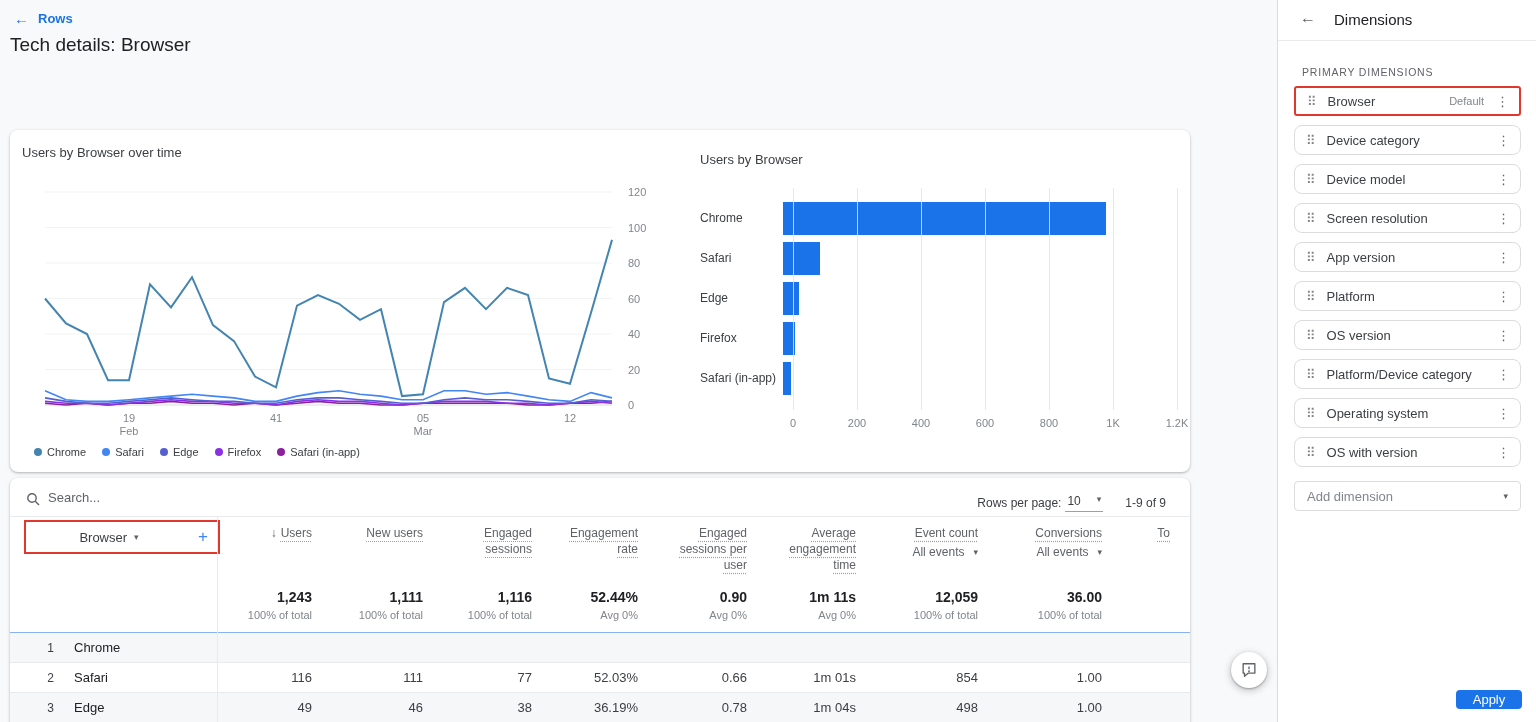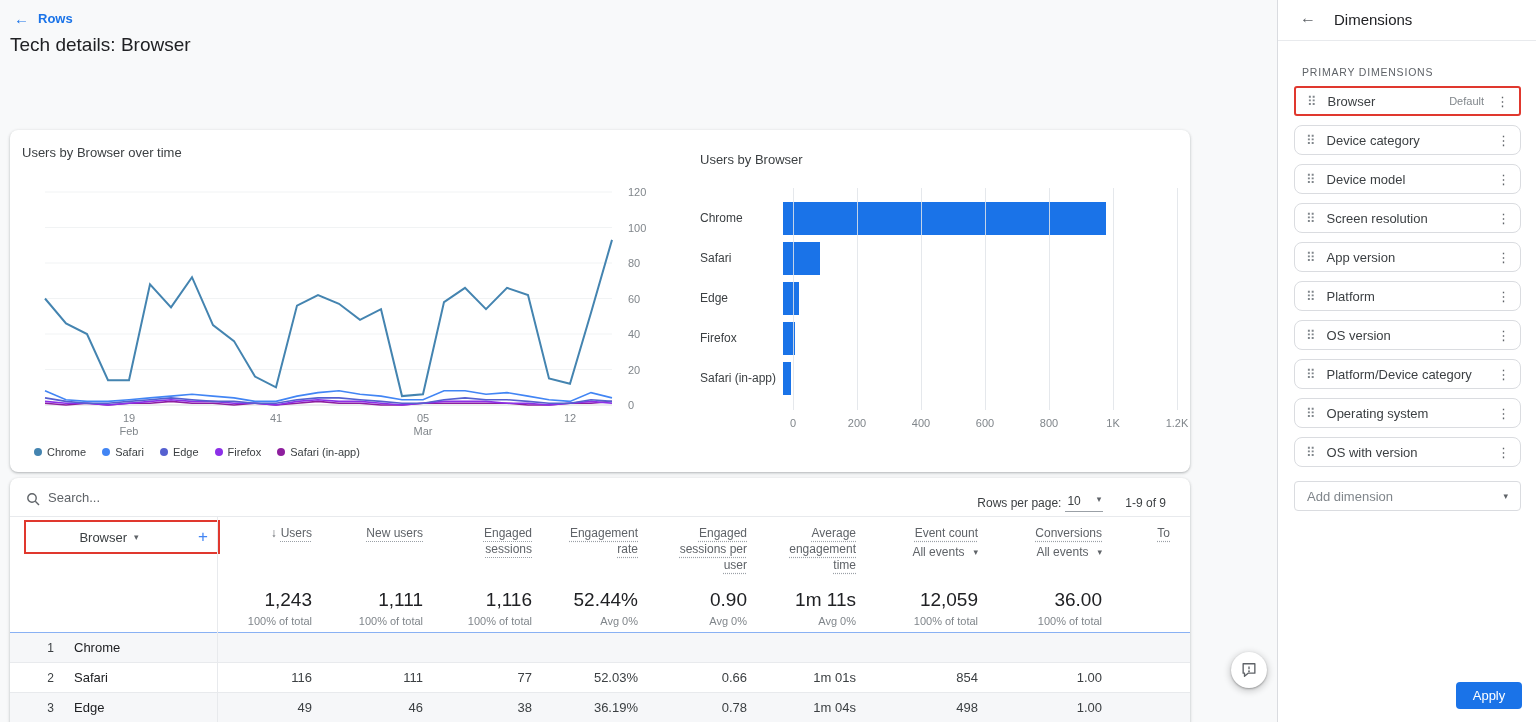--- a/index.html
+++ b/index.html
@@ -63,21 +63,21 @@
          grid-template-columns:95px 111px 109px 106px 109px 109px 122px 124px 68px}
   .thead .mgrid{top:8px}
   .hcell{display:flex;flex-direction:column;align-items:flex-end;text-align:right;
          font-size:12px;line-height:16px;color:#5f6368;cursor:pointer}
   .hrow{display:flex;gap:4px;align-items:flex-start}
   .hlbl{text-decoration:underline dotted #9aa0a6;text-underline-offset:4px;max-width:88px}
   .hfilter{margin-top:3px;display:flex;gap:9px;align-items:center;color:#5f6368;font-size:12px}
   .totals{position:absolute;left:0;top:104px;width:100%;height:51px;border-bottom:1px solid #89b1f4;box-sizing:border-box}
   .totals .mgrid{top:7px}
   .tcell{text-align:right}
-  .tval{font-size:19px;font-weight:normal;color:#202124}
+  .tval{font-size:14px;font-weight:bold;color:#202124}
   .tsub{font-size:11px;color:#80868b;margin-top:4px}
   .rows{position:absolute;left:0;top:155px;width:100%}
   .drow{position:relative;height:30px;border-bottom:1px solid #e8eaed;box-sizing:border-box}
   .drow.odd{background:#f6f7f9}
   .drow .num{position:absolute;left:28px;top:8px;width:16px;text-align:right;font-size:12px;color:#3c4043}
   .drow .name{position:absolute;left:64px;top:7px;font-size:13px;color:#202124}
   .drow .mgrid{top:7px}
   .dcell{text-align:right;font-size:13px;color:#3c4043}
 
   .fab{position:absolute;left:1231px;top:652px;width:36px;height:36px;border-radius:50%;background:#fff;
@@ -95,21 +95,21 @@
   .dim-item{position:relative;height:30px;box-sizing:border-box;border:1px solid #dadce0;border-radius:8px;
             display:flex;align-items:center;background:#fff;cursor:grab}
   .dim-item.hl{border:2px solid #e0382e;border-radius:3px}
   .handle{margin-left:11px;font-size:13px;color:#80868b}
   .dim-label{margin-left:11px;font-size:13px;color:#3c4043}
   .badge{margin-left:auto;font-size:11px;color:#80868b}
   .kebab{margin:0 10px 0 12px;font-size:13px;color:#5f6368;cursor:pointer}
   .add-dim{position:absolute;left:16px;top:481px;width:227px;height:30px;box-sizing:border-box;
            border:1px solid #dadce0;border-radius:4px;display:flex;align-items:center;
            justify-content:space-between;padding:0 12px;font-size:13px;color:#80868b;cursor:pointer}
-  .apply-btn{position:absolute;right:14px;bottom:13px;width:66px;height:27px;background:#1a73e8;color:#fff;
+  .apply-btn{position:absolute;right:14px;bottom:13px;width:66px;height:19px;background:#1a73e8;color:#fff;
              border:none;border-radius:4px;font-size:13px;font-family:inherit;cursor:pointer}
 </style>
 </head>
 <body>
 
 <div class="app">
   <div class="main">
 
     <div class="back">
       <span class="arr">←</span>

